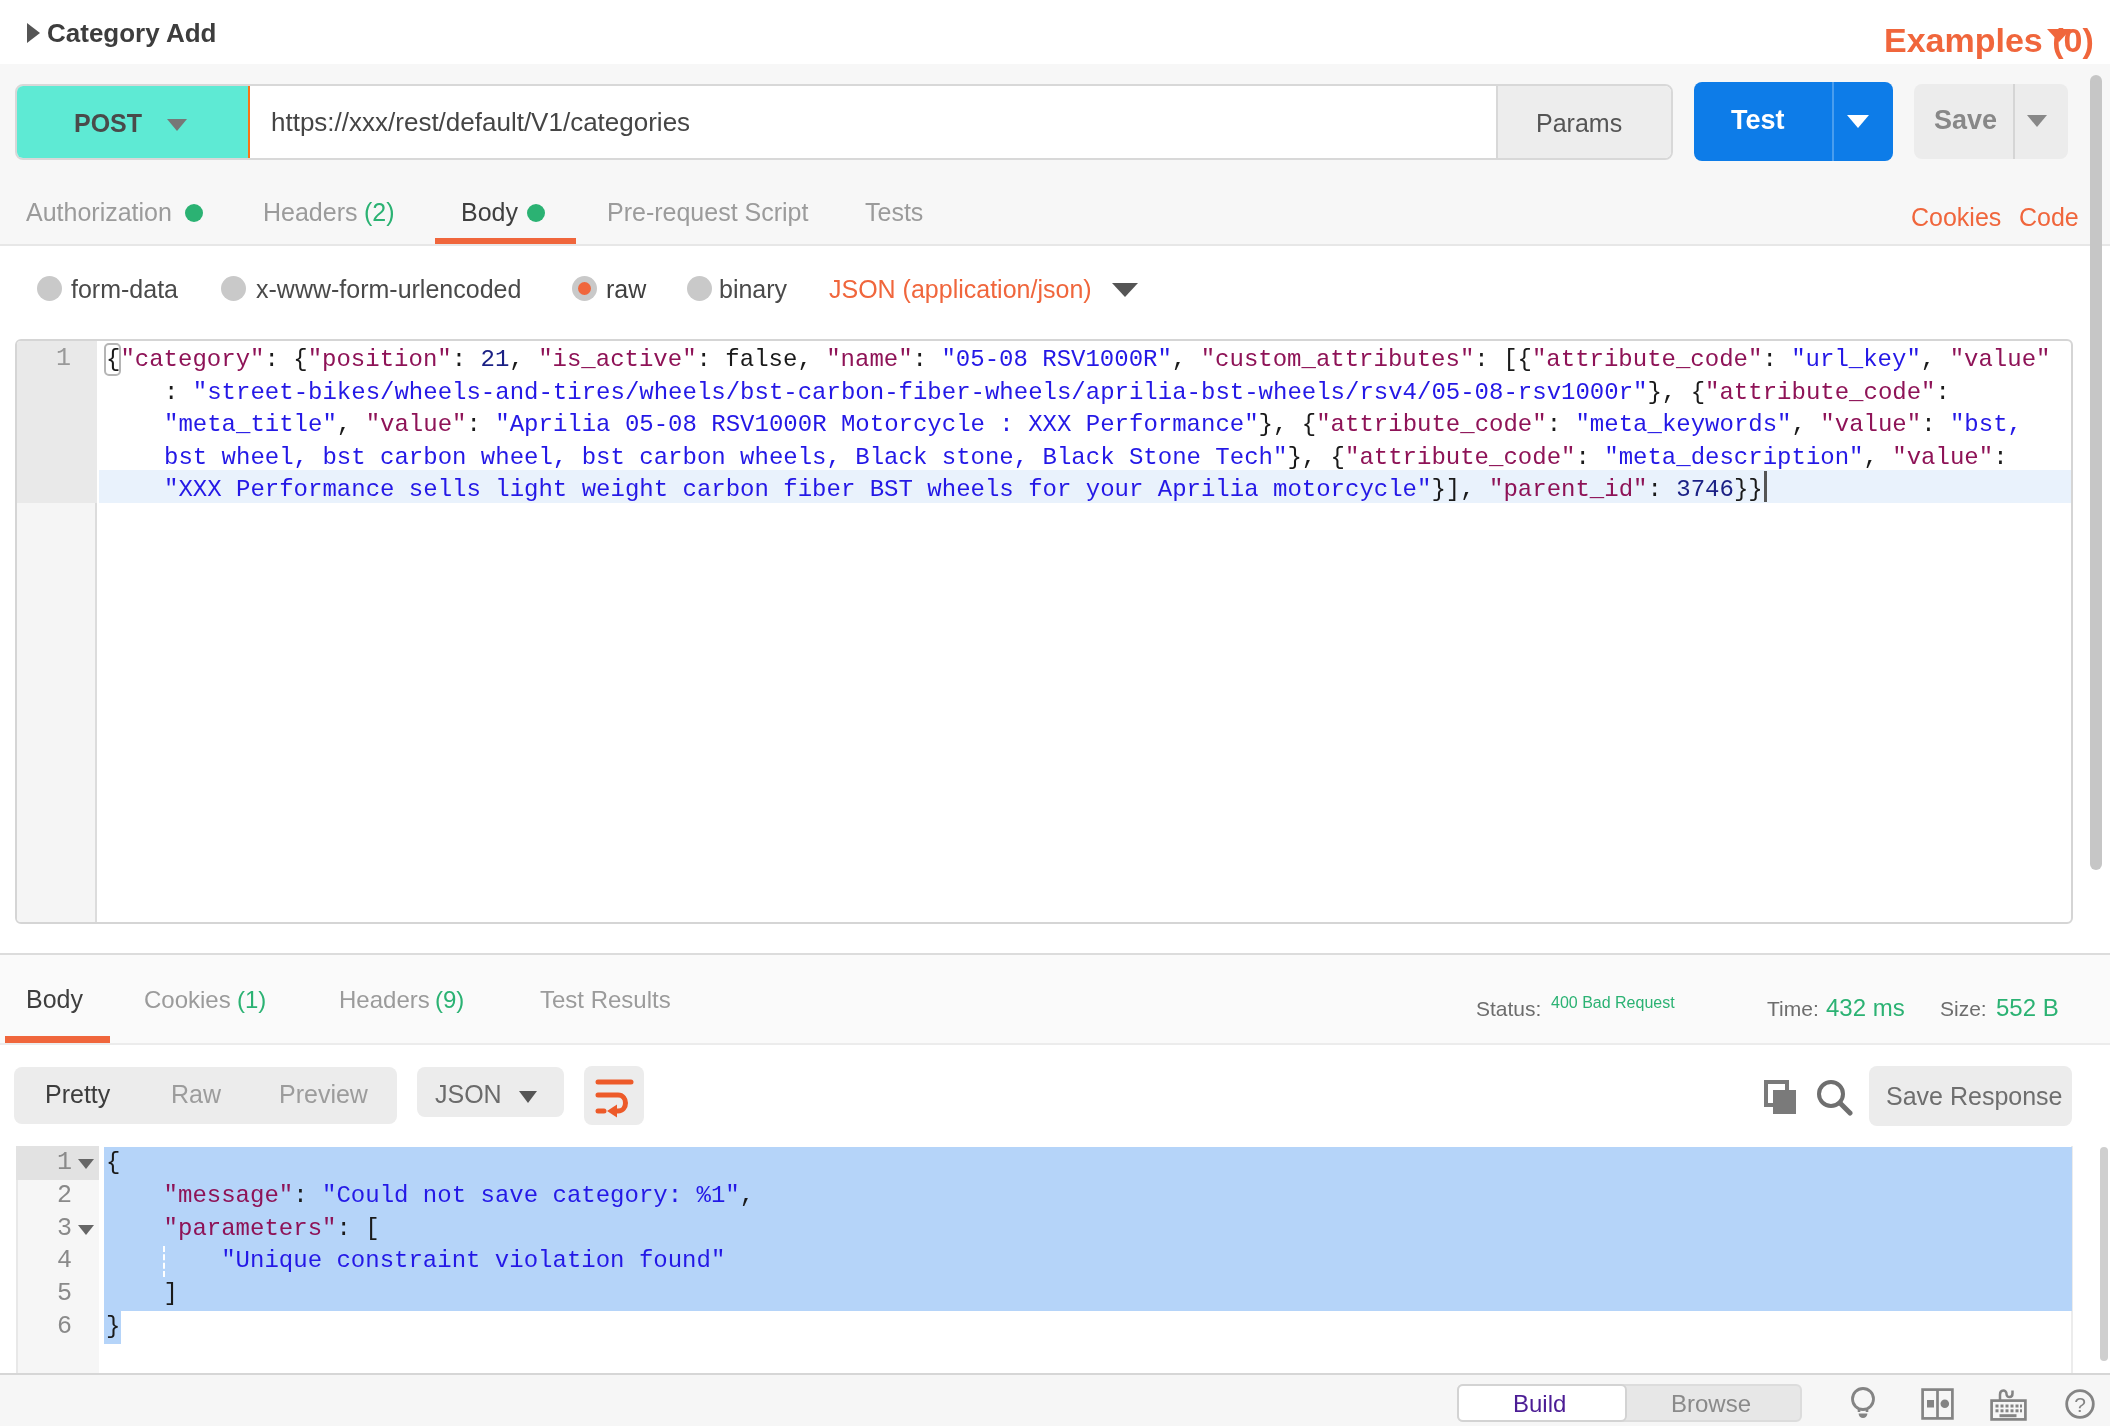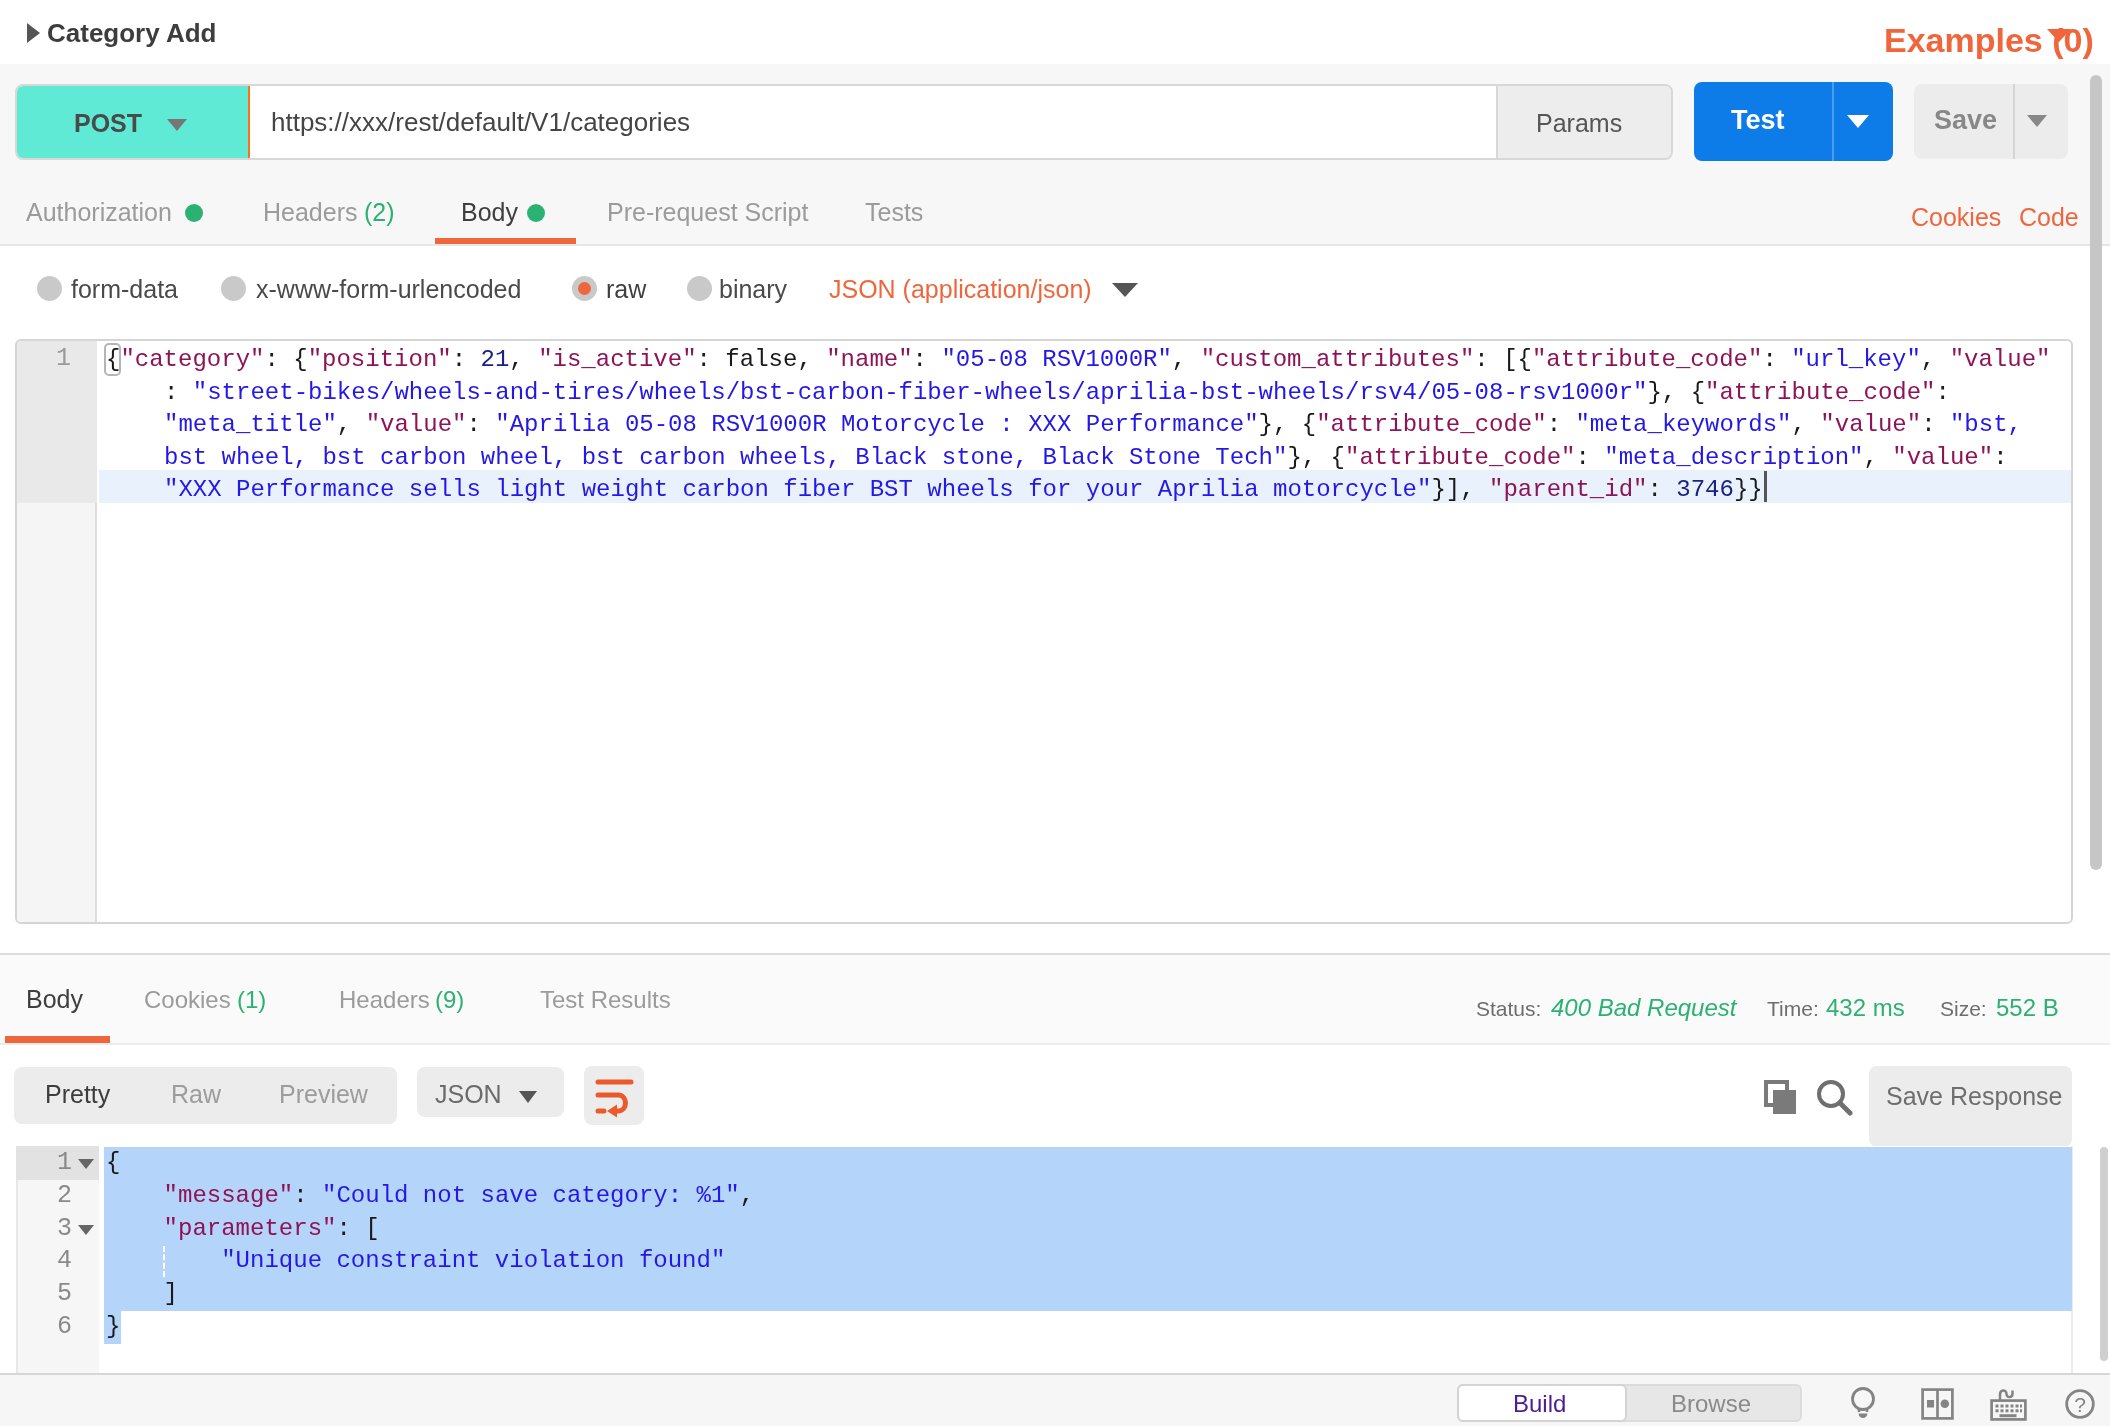--- a/index.html
+++ b/index.html
@@ -88,21 +88,21 @@
 
 <div class="abs" style="left:0;top:953px;width:2110px;height:92px;background:#fafafa;border-top:2px solid #dcdcdc;border-bottom:2px solid #ececec;"></div>
 <div class="abs" style="left:26px;top:985px;font-size:25px;color:#3f3f3f;">Body</div>
 <div class="abs" style="left:144px;top:986px;font-size:24px;color:#9b9b9b;">Cookies</div>
 <div class="abs" style="left:237px;top:986px;font-size:24px;color:#2bb273;">(1)</div>
 <div class="abs" style="left:339px;top:986px;font-size:24px;color:#9b9b9b;">Headers</div>
 <div class="abs" style="left:435px;top:986px;font-size:24px;color:#2bb273;">(9)</div>
 <div class="abs" style="left:540px;top:986px;font-size:24px;color:#9b9b9b;">Test Results</div>
 <div class="abs" style="left:5px;top:1036px;width:105px;height:7px;background:#f0663c;"></div>
 <div class="abs" style="left:1476px;top:997px;font-size:21px;color:#6d6d6d;">Status:</div>
-<div class="abs" style="left:1551px;top:994px;font-size:24px;color:#2bb273;font-style:italic;">400 Bad Request</div>
+<div class="abs" style="left:1551px;top:994px;font-size:16px;color:#2bb273;">400 Bad Request</div>
 <div class="abs" style="left:1767px;top:997px;font-size:21px;color:#6d6d6d;">Time:</div>
 <div class="abs" style="left:1826px;top:994px;font-size:24px;color:#2bb273;">432 ms</div>
 <div class="abs" style="left:1940px;top:997px;font-size:21px;color:#6d6d6d;">Size:</div>
 <div class="abs" style="left:1996px;top:994px;font-size:24px;color:#2bb273;">552 B</div>
 
 <div class="abs" style="left:14px;top:1067px;width:383px;height:57px;background:#ececec;border-radius:8px;">
   <span style="position:absolute;left:31px;top:13px;font-size:25px;color:#3d3d3d;">Pretty</span>
   <span style="position:absolute;left:157px;top:13px;font-size:25px;color:#9c9c9c;">Raw</span>
   <span style="position:absolute;left:265px;top:13px;font-size:25px;color:#9c9c9c;">Preview</span>
 </div>
@@ -123,21 +123,21 @@
 
 <svg class="abs" style="left:1764px;top:1080px;" width="34" height="36" viewBox="0 0 34 36">
   <rect x="2" y="2" width="21" height="23" fill="none" stroke="#7a7a7a" stroke-width="4"></rect>
   <rect x="9" y="10" width="23" height="24" fill="#7a7a7a"></rect>
 </svg>
 
 <svg class="abs" style="left:1815px;top:1078px;" width="38" height="38" viewBox="0 0 38 38">
   <circle cx="16" cy="16" r="12" fill="none" stroke="#6f6f6f" stroke-width="4"></circle>
   <line x1="25" y1="25" x2="35" y2="35" stroke="#6f6f6f" stroke-width="5" stroke-linecap="round"></line>
 </svg>
-<div class="abs" style="left:1869px;top:1066px;width:203px;height:81px;background:#ececec;border-radius:8px;">
+<div class="abs" style="left:1869px;top:1066px;width:203px;height:60px;background:#ececec;border-radius:8px;">
   <span style="position:absolute;left:17px;top:16px;font-size:25px;color:#6e6e6e;">Save Response</span>
 </div>
 
 <div class="abs" style="left:0;top:1146px;width:2073px;height:227px;background:#fff;border-right:2px solid #ececec;">
   <div style="position:absolute;left:16px;top:0;width:83px;height:227px;background:#f6f6f6;border-left:2px solid #e8e8e8;"></div>
   <div style="position:absolute;left:16px;top:0;width:83px;height:34px;background:#e2e2e2;"></div>
 
   <div style="position:absolute;left:104px;top:1px;width:1968px;height:164px;background:#b5d4f9;"></div>
   <div style="position:absolute;left:104px;top:165px;width:17px;height:33px;background:#b5d4f9;"></div>
 

